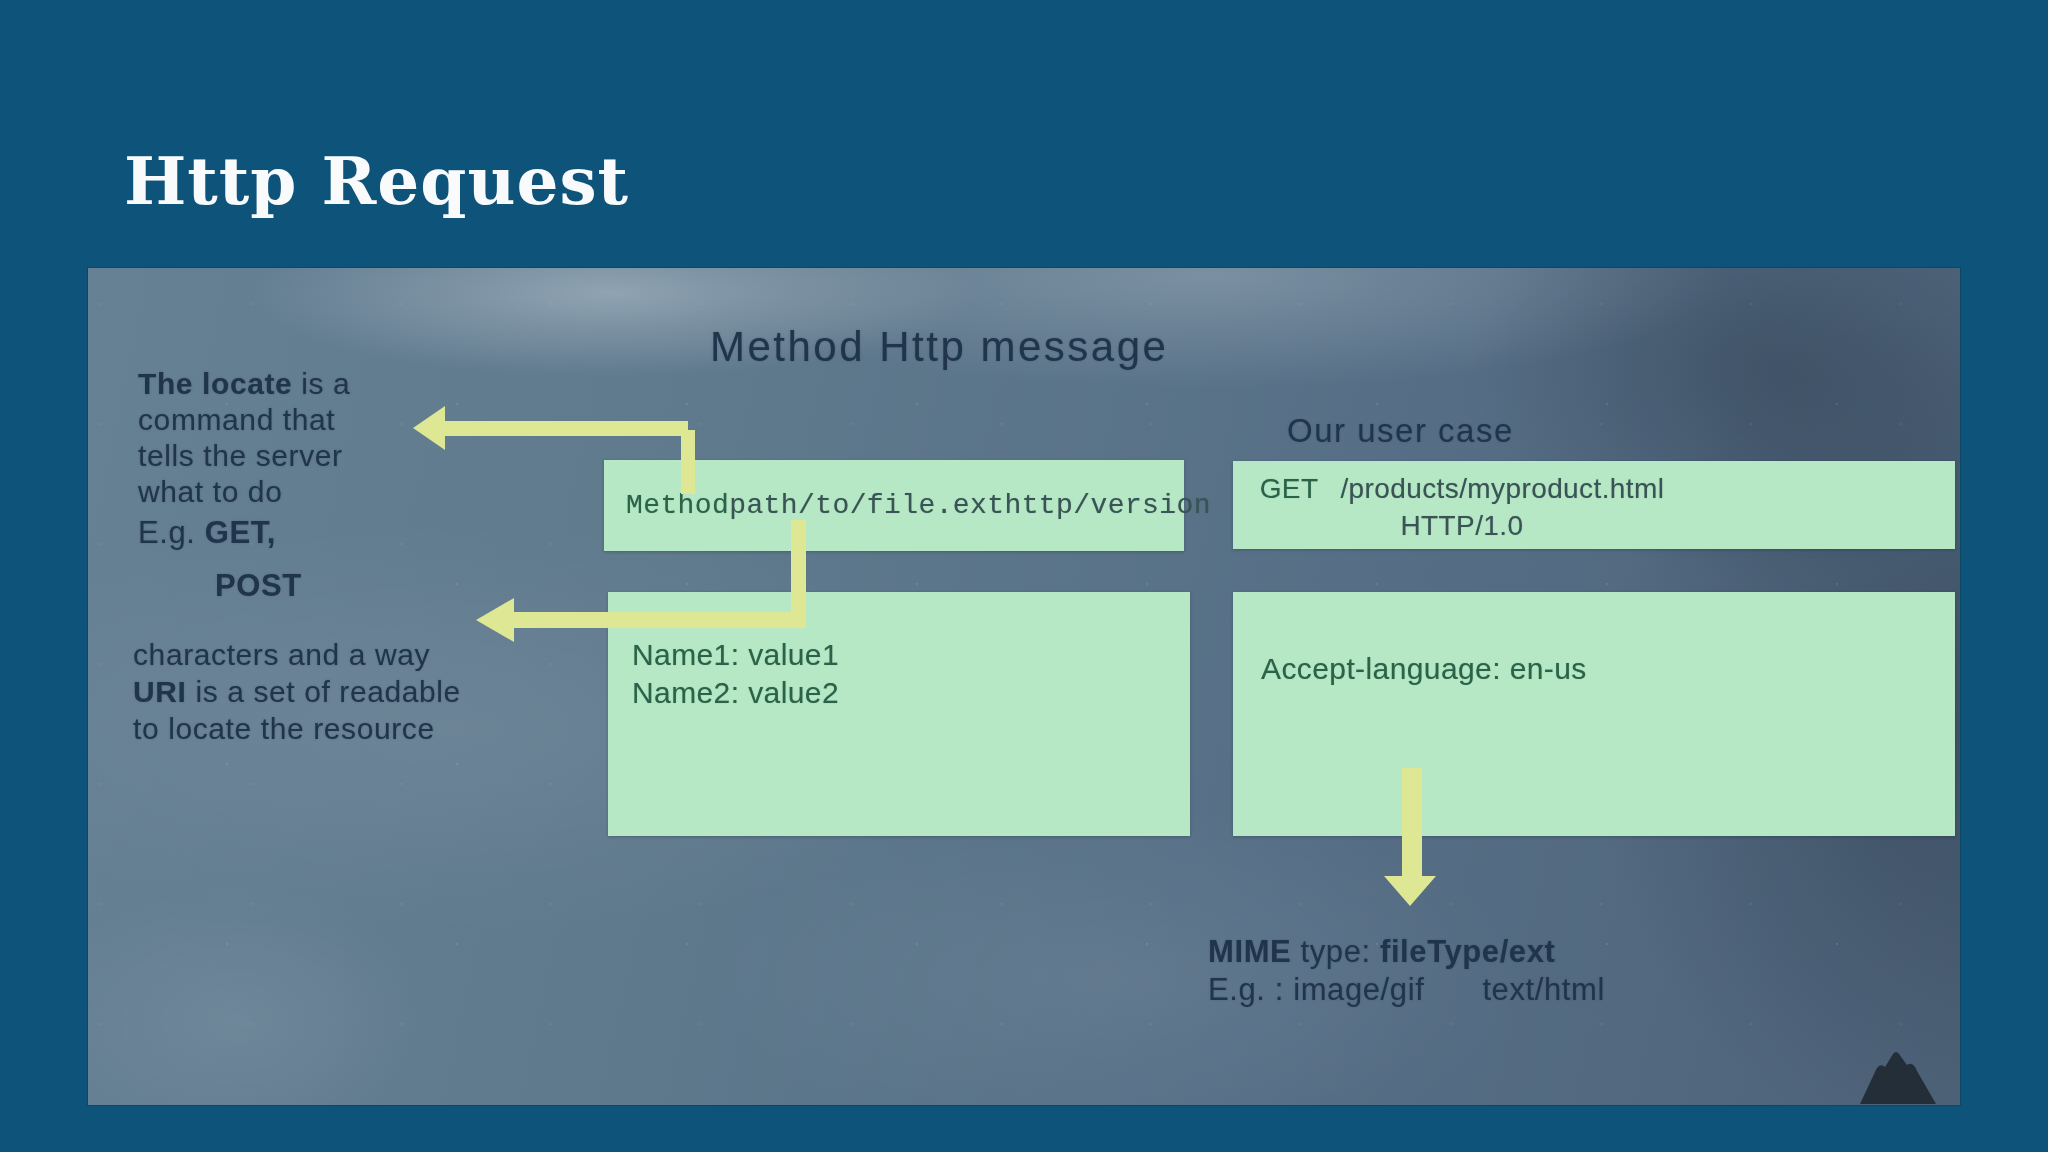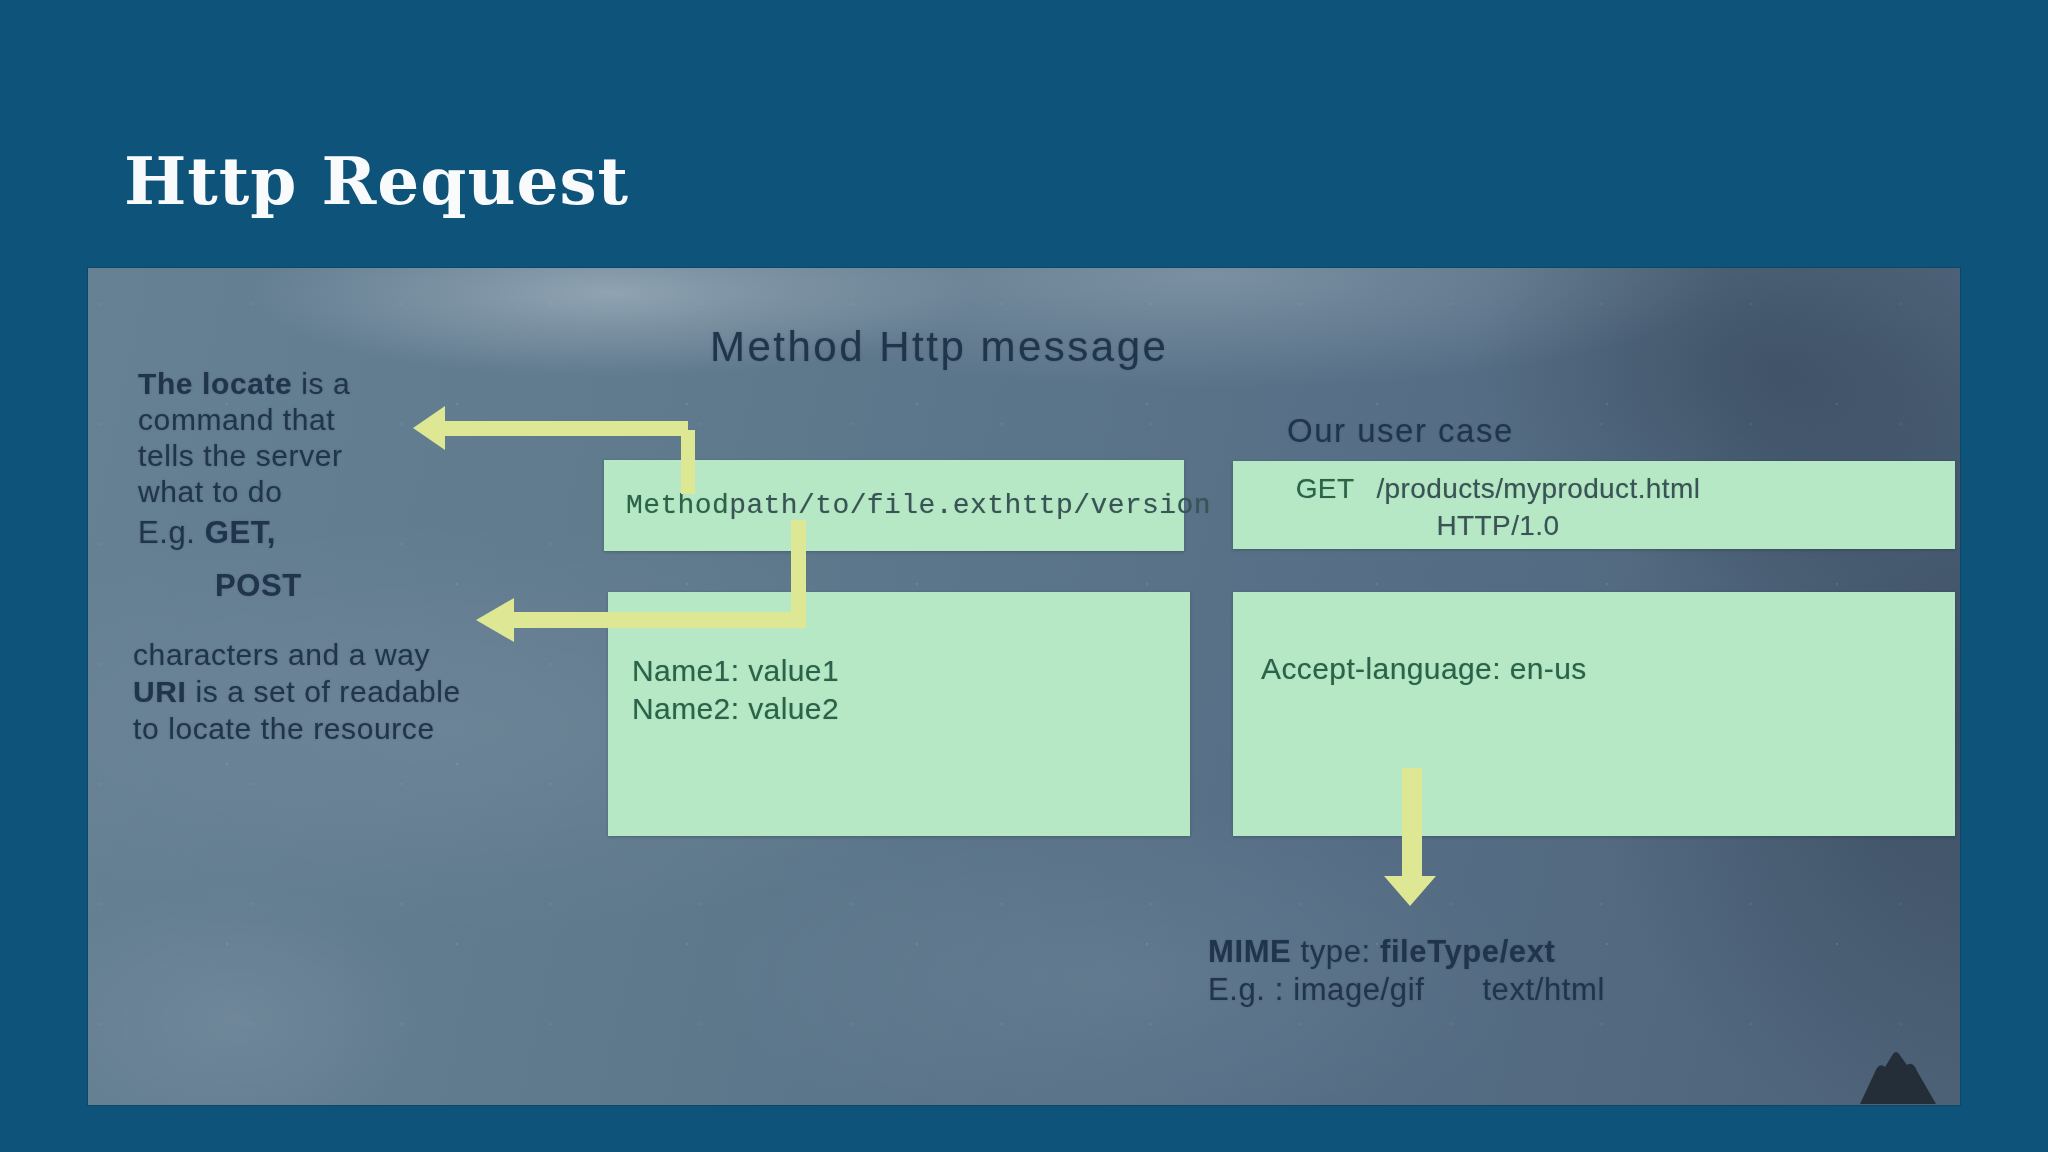--- a/index.html
+++ b/index.html
@@ -54,24 +54,24 @@
     box-shadow:0 1px 3px rgba(10,25,35,.25);letter-spacing:.4px;
     text-shadow:0 0 1px rgba(20,60,45,.35);}
   .box-text-green{color:var(--box-text-green,#2b6349);}
   .box-text-dark{color:var(--box-text-dark,#3a5356);}
 
   .request-line-box{left:516px;top:192px;width:580px;height:91px;box-sizing:border-box;
     display:flex;align-items:center;justify-content:space-between;
     padding:0 16px 0 22px;font-size:28px;font-family:Liberation Mono, monospace;}
   .user-case-box{left:1145px;top:193px;width:722px;height:88px;box-sizing:border-box;
     padding-top:9px;font-size:28px;line-height:37px;}
-  .uc-inner{margin-left:60px;width:410px;text-align:center;white-space:nowrap;}
+  .uc-inner{margin-left:24px;width:410px;text-align:center;white-space:nowrap;}
   .uc-method{margin-right:22px;}
   .headers-box{left:520px;top:324px;width:582px;height:244px;box-sizing:border-box;
-    padding:60px 0 0 24px;font-size:30px;line-height:38px;}
+    padding:44px 0 0 24px;font-size:30px;line-height:38px;}
   .user-headers-box{left:1145px;top:324px;width:722px;height:244px;box-sizing:border-box;
     padding:58px 0 0 28px;font-size:30px;line-height:38px;}
 
   .arrow-seg{position:absolute;background:var(--arrow,#dde794);z-index:6;}
   .arrow-head{position:absolute;width:0;height:0;z-index:6;}
 
   #arrowA-vert{left:593px;top:162px;width:14px;height:64px;}
   #arrowA-horiz{left:355px;top:153px;width:245px;height:15px;}
   #arrowA-head{left:325px;top:138px;
     border-top:22px solid transparent;border-bottom:22px solid transparent;

